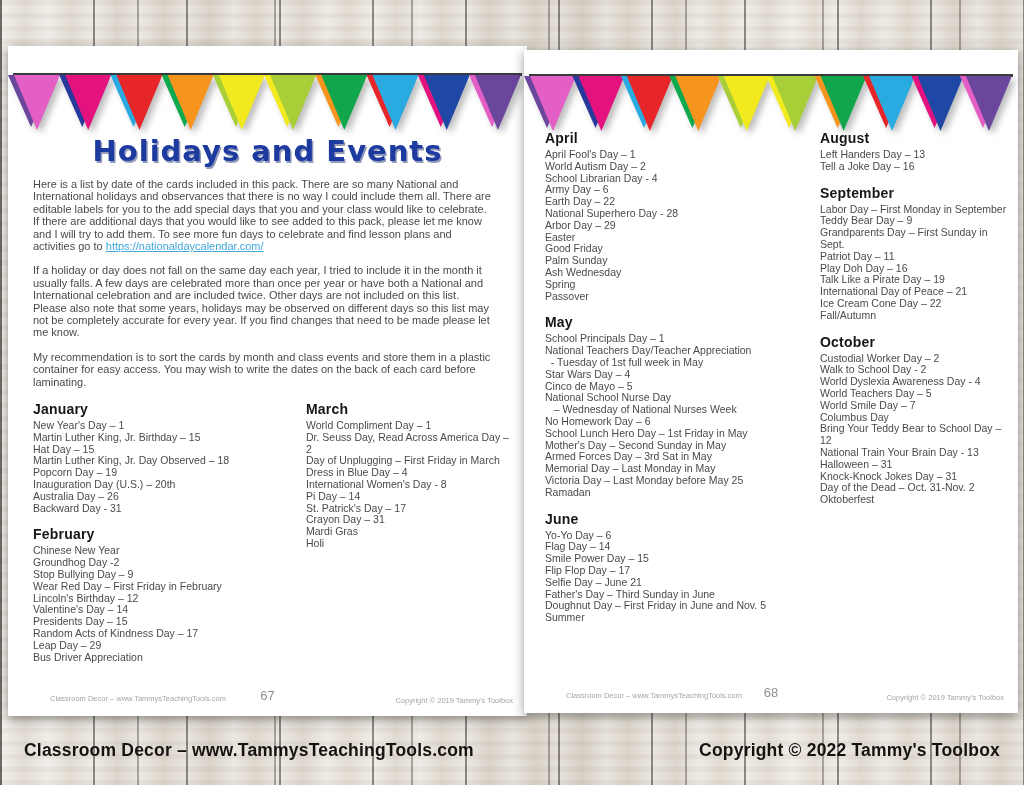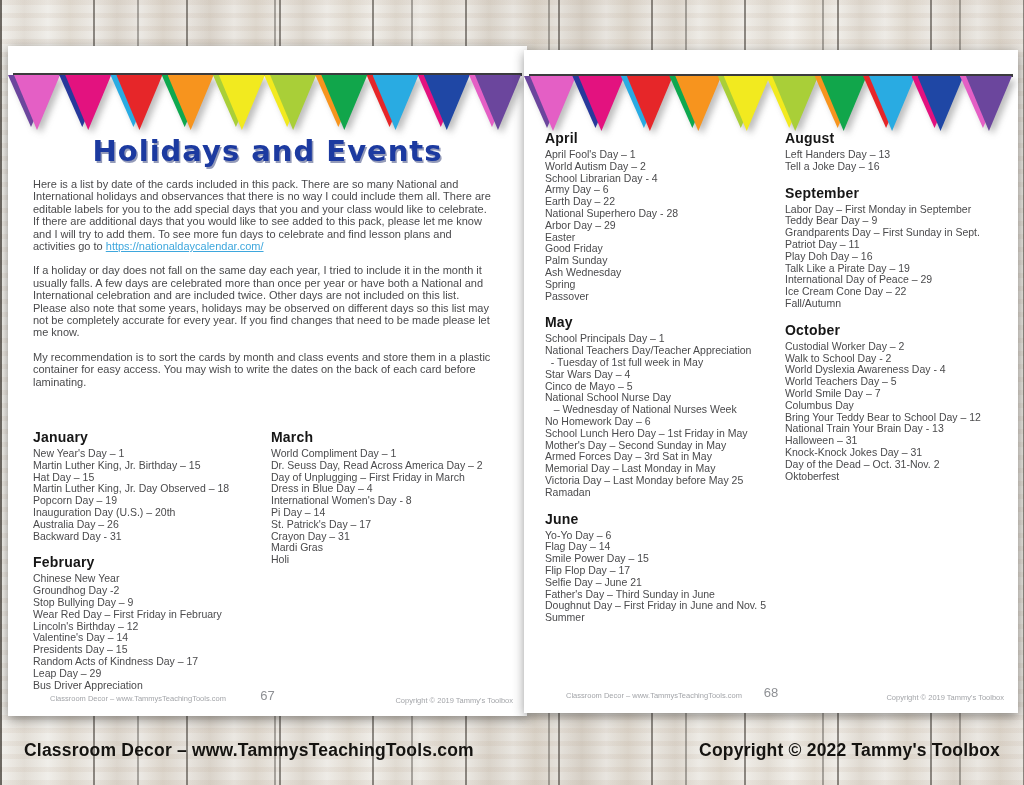--- a/index.html
+++ b/index.html
@@ -41,22 +41,22 @@
     position:absolute; top:88px; left:0; right:0; text-align:center;
     font-family:"DejaVu Sans", sans-serif; font-weight:bold; font-size:29px;
     color:#1c3aa0; letter-spacing:1px;
     text-shadow:1.5px 1.5px 0 rgba(18,34,100,0.45);
   }
   .intro { position:absolute; top:132px; left:25px; width:460px;
            font-size:11px; line-height:12.4px; color:#4a4a4c; }
   .intro p { margin-bottom:12px; }
   .link { color:#3ea7dd; text-decoration:underline; cursor:pointer; }
 
-  .cols { position:absolute; display:flex; }
-  .page1 .cols { top:355px; left:25px; right:14px;margin-top:28px; }
+  .cols { position:absolute; display:flex;gap:35px; }
+  .page1 .cols { top:355px; left:25px; right:14px; }
   .page2 .cols { top:80px; left:21px; right:6px; }
   .page1 .col-a { width:238px; flex:none; }
   .page1 .col-b { flex:1; }
   .page2 .col-a { width:240px; flex:none; }
   .page2 .col-b { flex:1; }
 
   .month { margin-bottom:12px; }
   .month h2 { font-size:14px; font-weight:bold; color:#161616; letter-spacing:0.2px; margin-bottom:3px; }
   .item { font-size:10.5px; line-height:11.8px; color:#4a4a4c; white-space:pre-wrap; }
 
@@ -234,21 +234,21 @@
       </div>
       <div class="month">
         <h2>September</h2>
         <div>
             <div class="item">Labor Day – First Monday in September</div>
             <div class="item">Teddy Bear Day – 9</div>
             <div class="item">Grandparents Day – First Sunday in Sept.</div>
             <div class="item">Patriot Day – 11</div>
             <div class="item">Play Doh Day – 16</div>
             <div class="item">Talk Like a Pirate Day – 19</div>
-            <div class="item">International Day of Peace – 29</div>
+            <div class="item">International Day of Peace – 21</div>
             <div class="item">Ice Cream Cone Day – 22</div>
             <div class="item">Fall/Autumn</div>
           </div>
       </div>
       <div class="month">
         <h2>October</h2>
         <div>
             <div class="item">Custodial Worker Day – 2</div>
             <div class="item">Walk to School Day - 2</div>
             <div class="item">World Dyslexia Awareness Day - 4</div>

